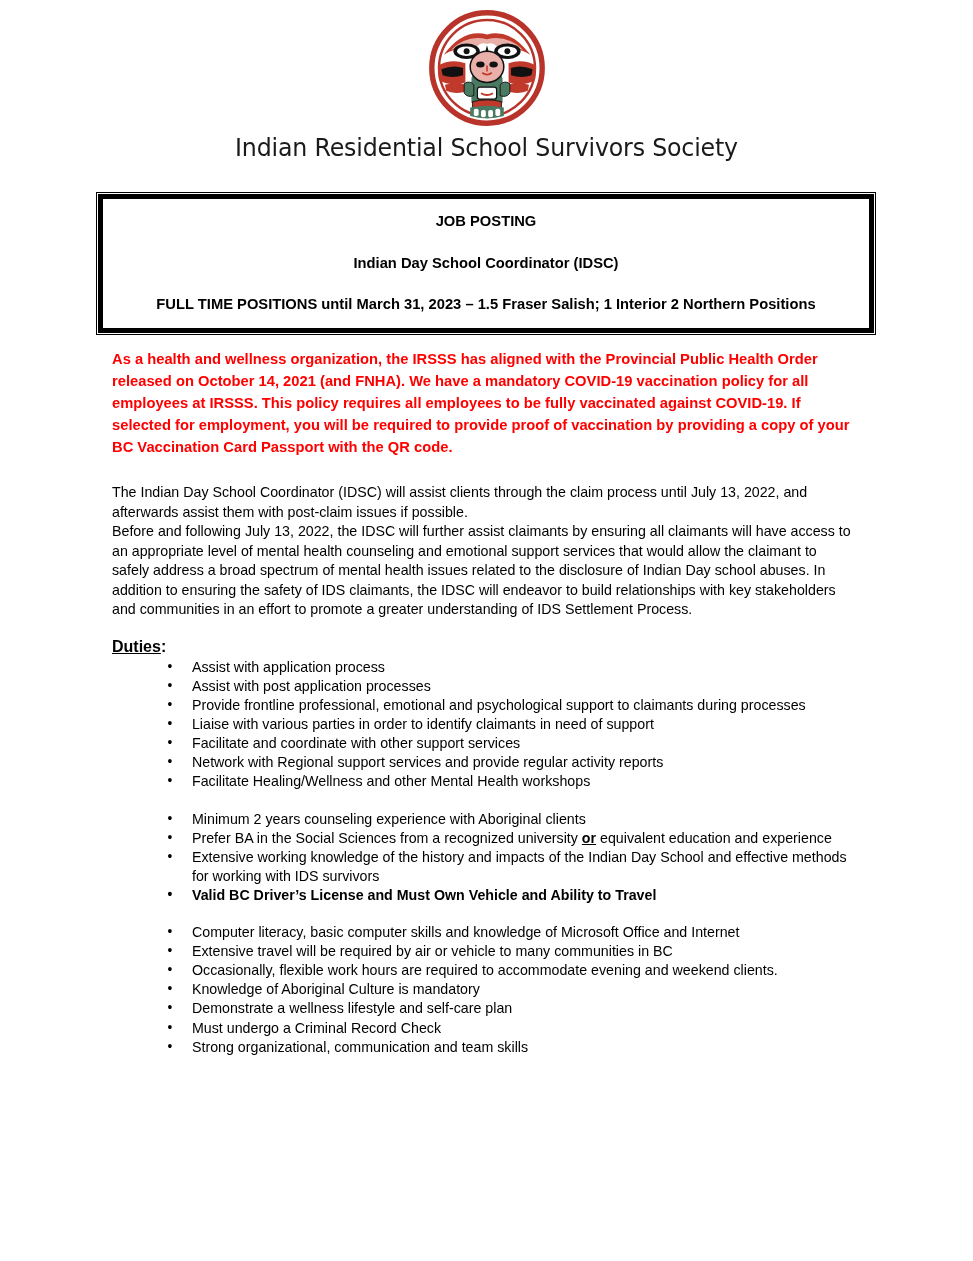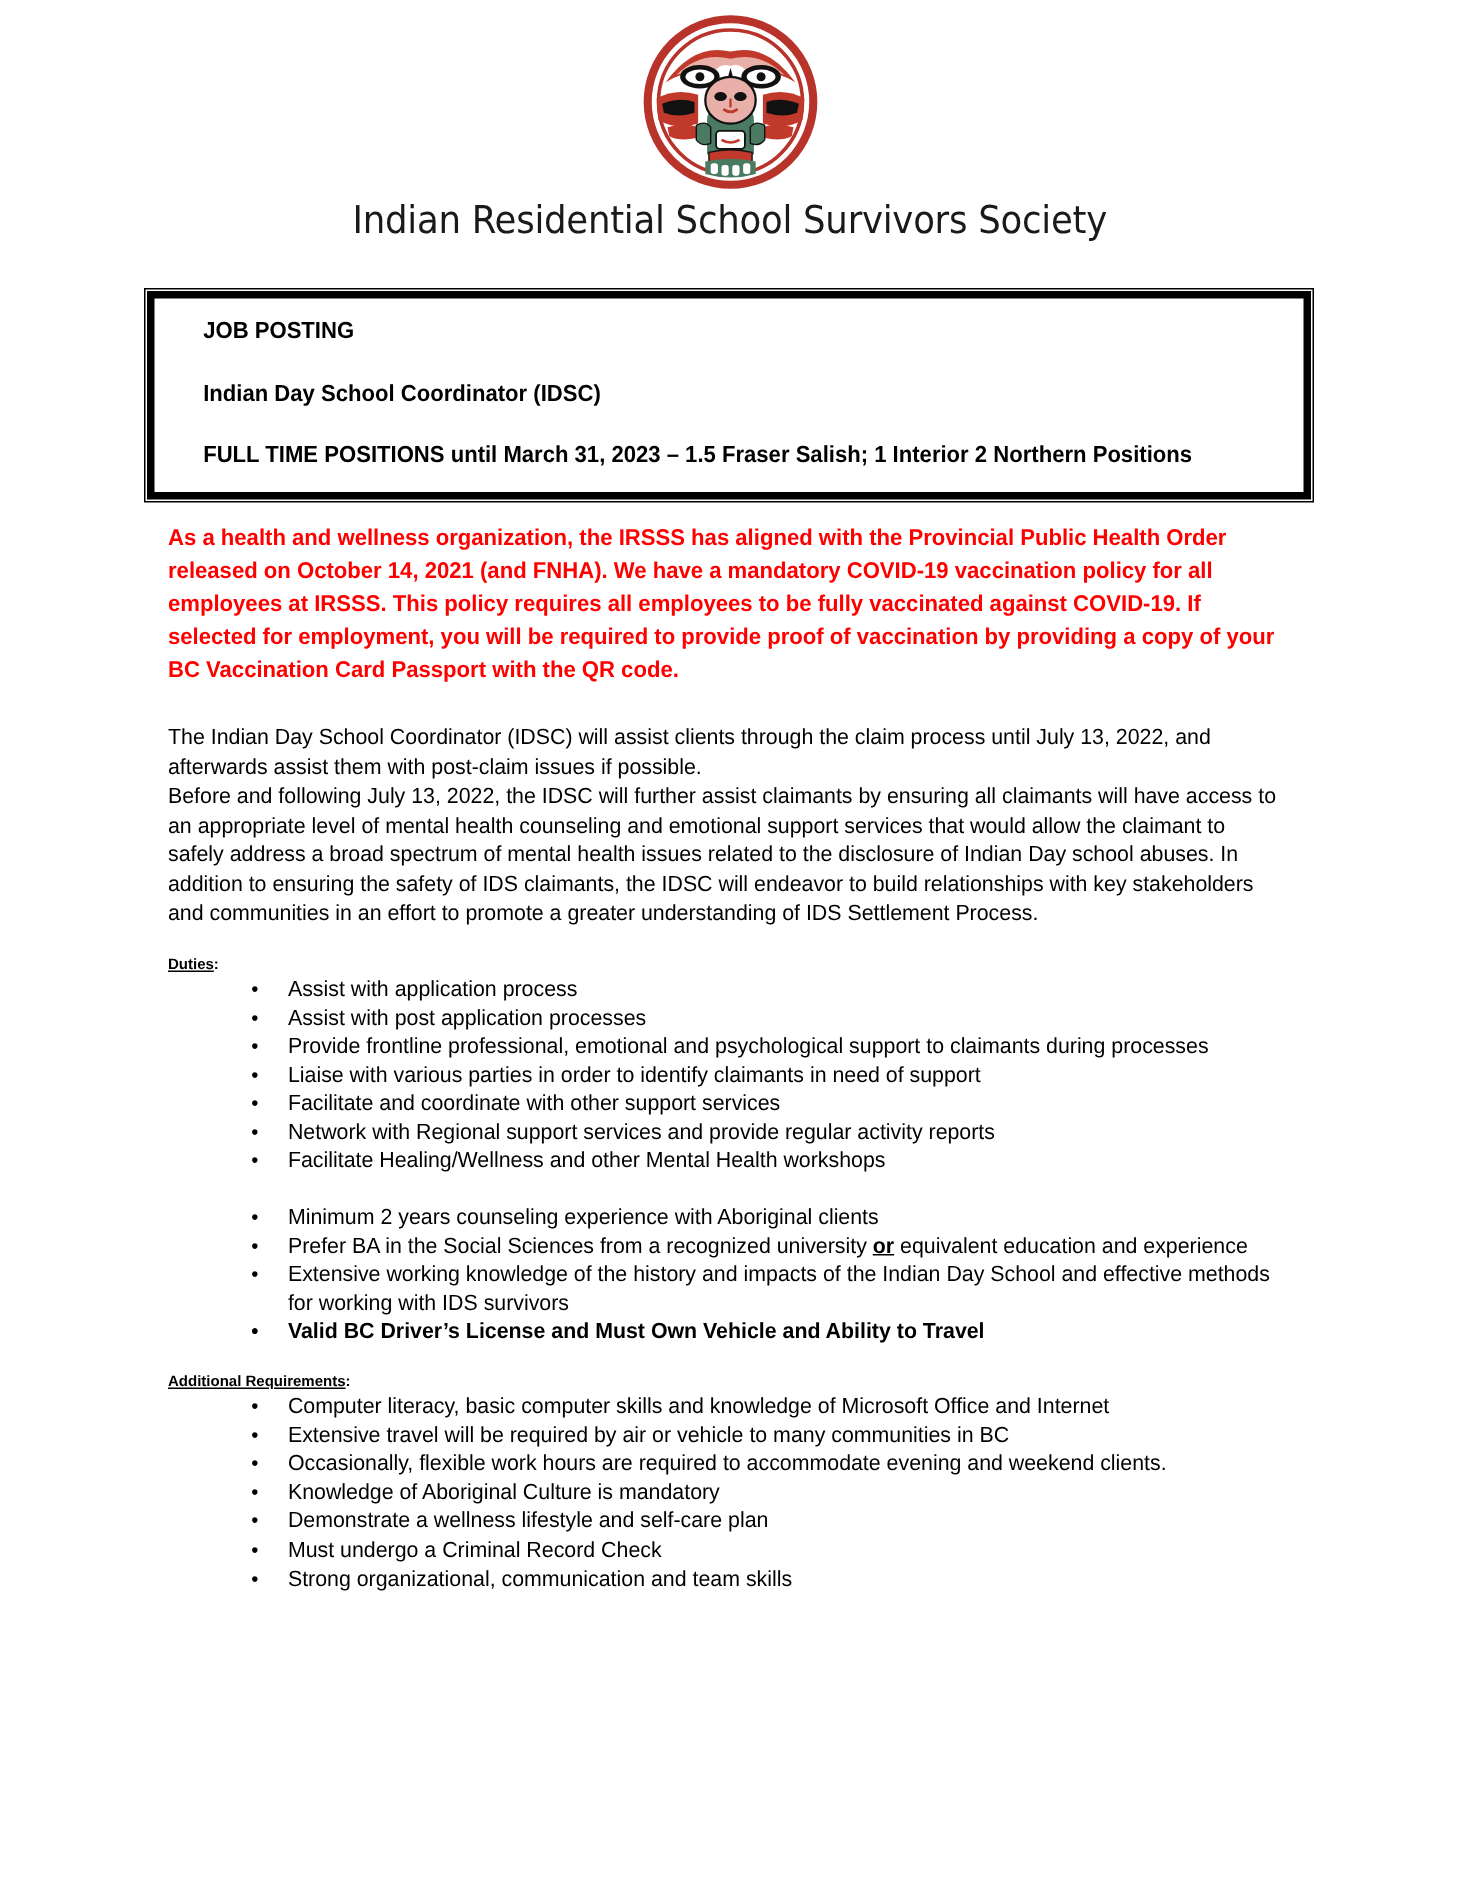--- a/index.html
+++ b/index.html
@@ -46,20 +46,21 @@
     top: 192px;
     width: 780px;
     box-sizing: border-box;
     border: 1px solid #000;
     padding: 1px;
     background: #fff;
   }
   .posting-box-inner {
     border: 5px solid #000;
     padding: 12px 14px 14px 14px;
+    text-align: center;
     background: #fff;
   }
   .posting-line {
     font-family: "Liberation Sans", sans-serif;
     font-weight: bold;
     font-size: 15.5px;
     line-height: 1.26;
     color: #000;
     transform: scaleX(0.95);
   }
@@ -89,21 +90,21 @@
     font-size: 14.6px;
     line-height: 1.335;
     margin: 0;
     transform: scaleX(0.975);
     transform-origin: left top;
   }
   .para + .para { margin-top: 0; }
 
   .section { margin-top: 18px; }
   .section-head {
-    font-size: 10px;
+    font-size: 16px;
     font-weight: bold;
     margin: 0 0 2px 0;
   }
   .section-head u { text-decoration: underline; }
   .section-head .colon { text-decoration: none; font-weight: bold; }
 
   ul.bullets {
     list-style: none;
     margin: 0;
     padding: 0;
@@ -219,21 +220,20 @@
   <div class="section">
     <ul class="bullets">
       <li>Minimum 2 years counseling experience with Aboriginal clients</li>
       <li><span>Prefer BA in the Social Sciences from a recognized university </span><span class="bu">or</span><span> equivalent education and experience</span></li>
       <li>Extensive working knowledge of the history and impacts of the Indian Day School and effective methods for working with IDS survivors</li>
       <li class="bold">Valid BC Driver’s License and Must Own Vehicle and Ability to Travel</li>
     </ul>
   </div>
 
   <div class="section">
-    <div class="section-head"><u>Additional Requirements</u><span class="colon">:</span></div>
     <ul class="bullets">
       <li>Computer literacy, basic computer skills and knowledge of Microsoft Office and Internet</li>
       <li>Extensive travel will be required by air or vehicle to many communities in BC</li>
       <li>Occasionally, flexible work hours are required to accommodate evening and weekend clients.</li>
       <li>Knowledge of Aboriginal Culture is mandatory</li>
       <li>Demonstrate a wellness lifestyle and self-care plan</li>
       <li>Must undergo a Criminal Record Check</li>
       <li>Strong organizational, communication and team skills</li>
     </ul>
   </div>

